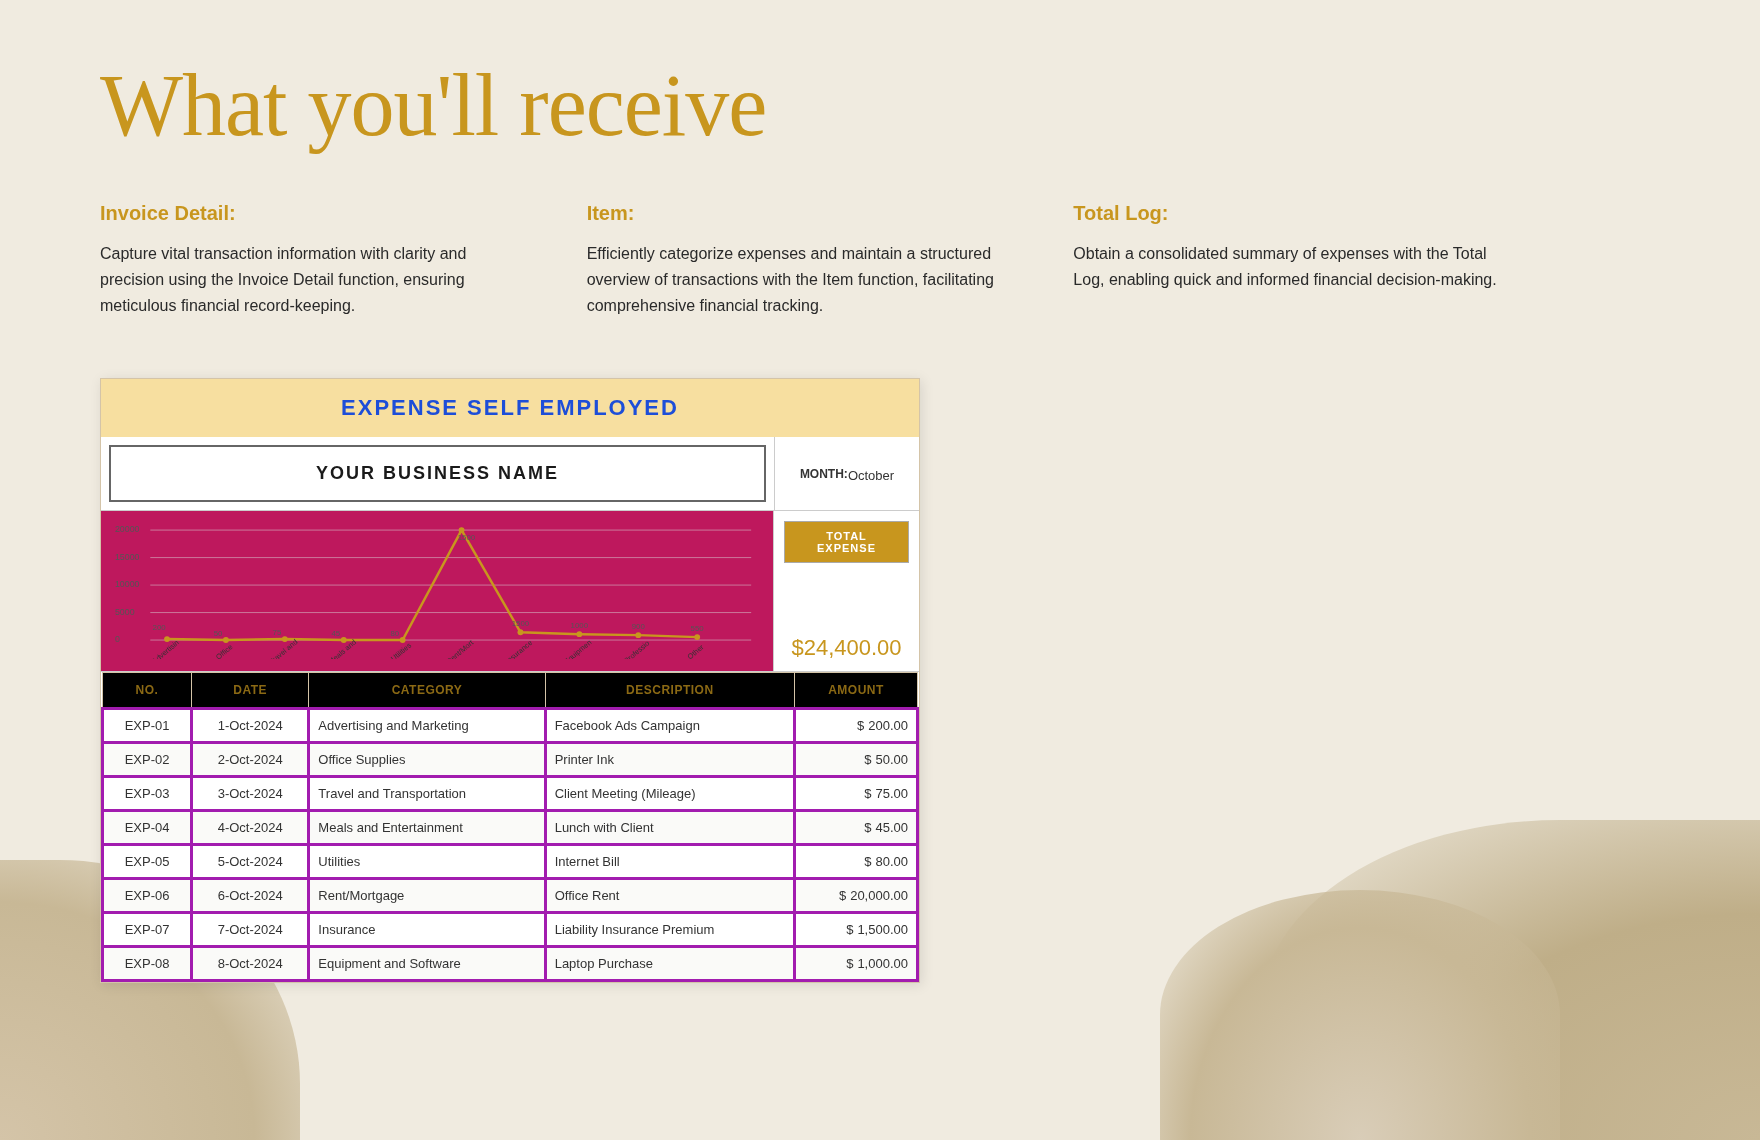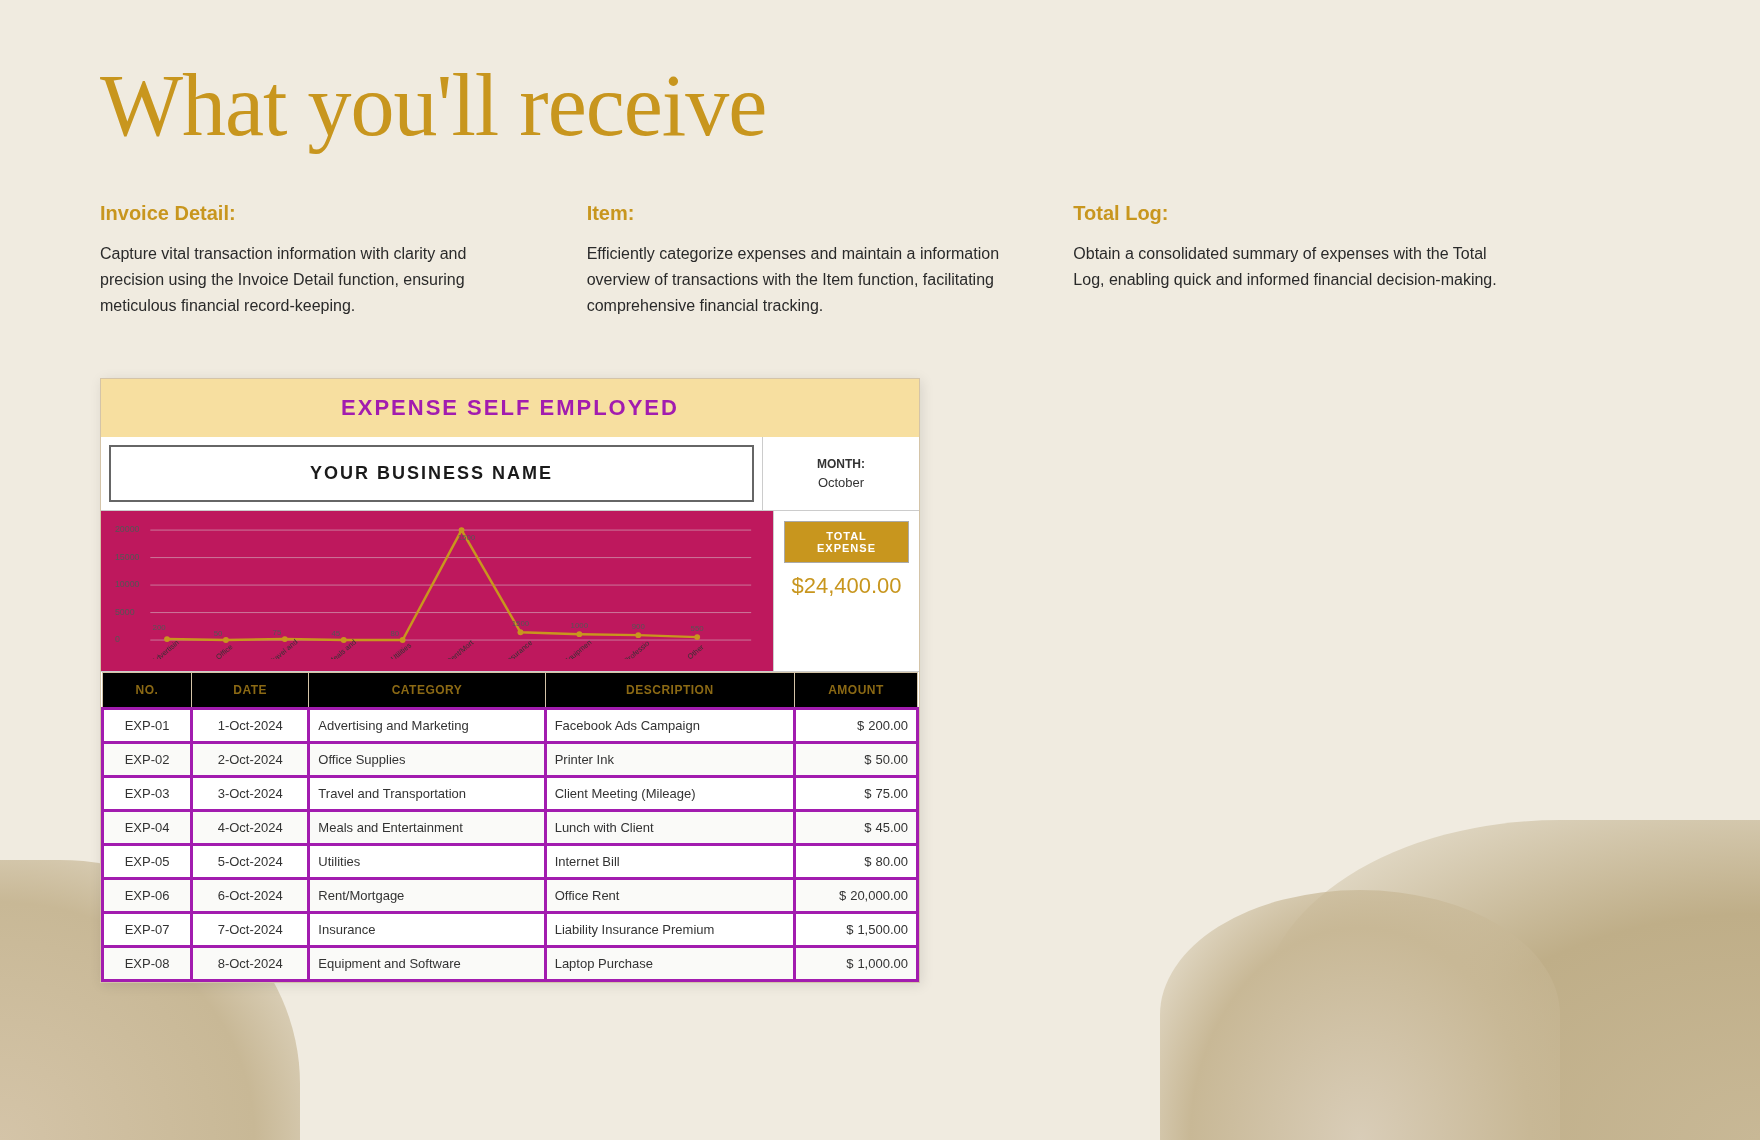--- a/index.html
+++ b/index.html
@@ -96,21 +96,21 @@
     .spreadsheet-title-bar {
       background: #f7dfa0;
       padding: 16px;
       text-align: center;
     }
 
     .spreadsheet-title {
       font-family: Arial, sans-serif;
       font-size: 22px;
       font-weight: 900;
-      color: #a21caf;
+      color: #1d4ed8;
       letter-spacing: 2px;
       text-transform: uppercase;
     }
 
     .business-name-text {
       font-family: Arial, sans-serif;
       font-size: 18px;
       font-weight: 900;
       color: #1a1a1a;
       letter-spacing: 2px;
@@ -142,24 +142,24 @@
       flex: 1;
       margin: 8px;
       border: 2px solid #666;
       padding: 16px 16px;
       display: flex;
       align-items: center;
       justify-content: center;
     }
 
     .month-box {
-      width: 157px;
+      width: 145px;
       border-left: 1px solid #ccc;
       display: flex;
-      flex-direction: column;
+      flex-direction: row;
       align-items: center;
       justify-content: center;
       padding: 8px;
       background: white;
     }
 
     
     .chart-section {
       display: flex;
       border-bottom: 1px solid #ccc;
@@ -170,21 +170,21 @@
       padding: 8px 12px;
       border-right: 1px solid #ccc;
       background: #be185d;
     }
 
     .total-expense-box {
       width: 145px;
       display: flex;
       flex-direction: column;
       align-items: center;
-      justify-content: flex-start;
+      justify-content: space-between;
       padding: 10px;
     }
 
     .total-expense-label-box {
       background: #c8961e;
       padding: 8px 12px;
       width: 100%;
       text-align: center;
       margin-bottom: 10px;
       border: 1px solid #aaa;
@@ -275,21 +275,21 @@
 
   <div class="columns-section">
 
     <div class="column-item">
       <div class="column-title">Invoice Detail:</div>
       <div class="column-text">Capture vital transaction information with clarity and precision using the Invoice Detail function, ensuring meticulous financial record-keeping.</div>
     </div>
 
     <div class="column-item">
       <div class="column-title">Item:</div>
-      <div class="column-text">Efficiently categorize expenses and maintain a information overview of transactions with the Item function, facilitating comprehensive financial tracking.</div>
+      <div class="column-text">Efficiently categorize expenses and maintain a structured overview of transactions with the Item function, facilitating comprehensive financial tracking.</div>
     </div>
 
     <div class="column-item">
       <div class="column-title">Total Log:</div>
       <div class="column-text">Obtain a consolidated summary of expenses with the Total Log, enabling quick and informed financial decision-making.</div>
     </div>
 
   </div>
 
   <div class="spreadsheet-container">

